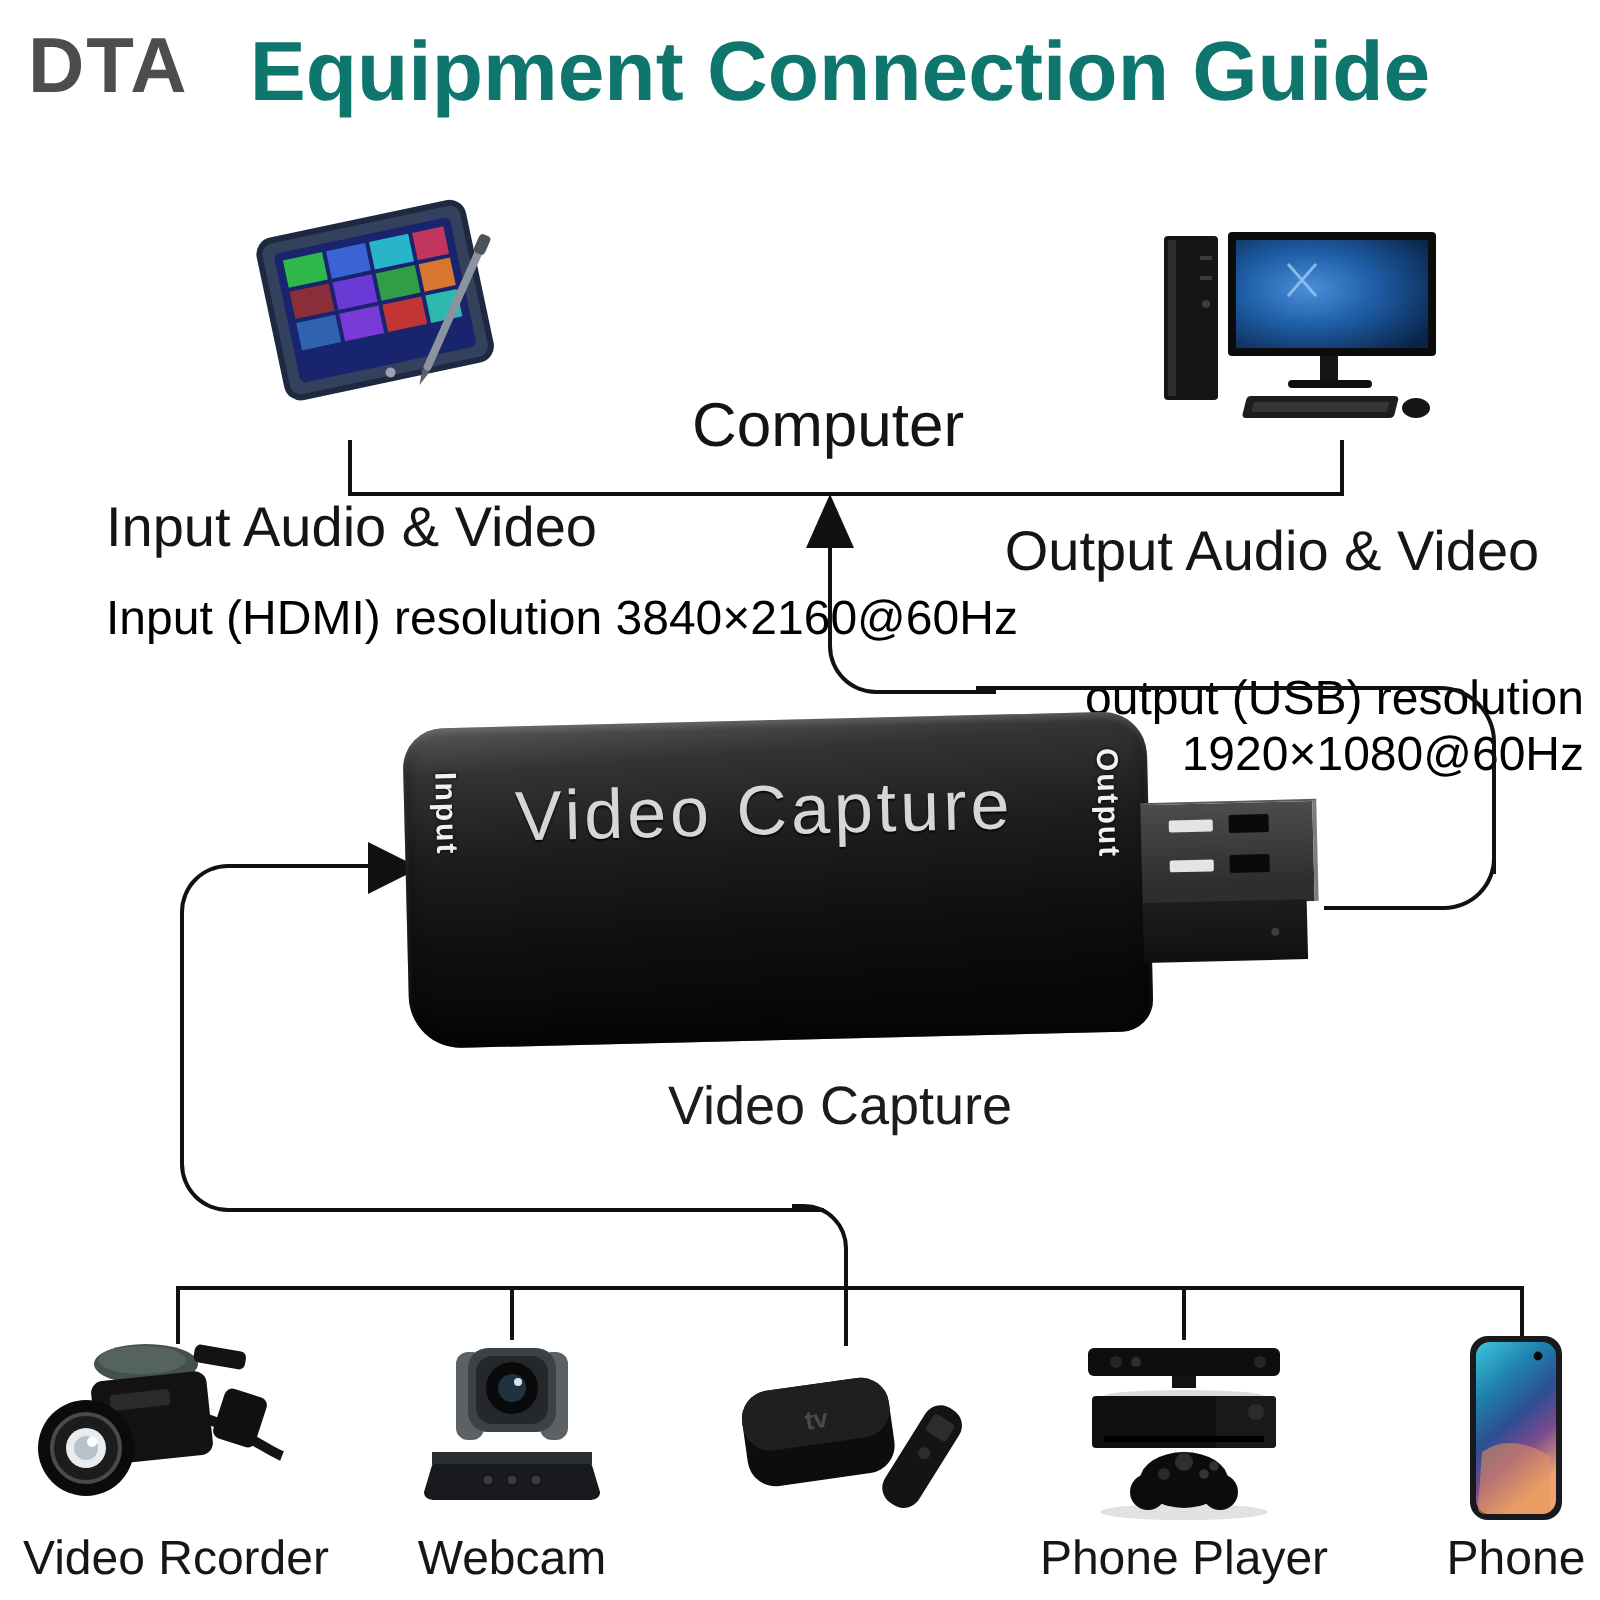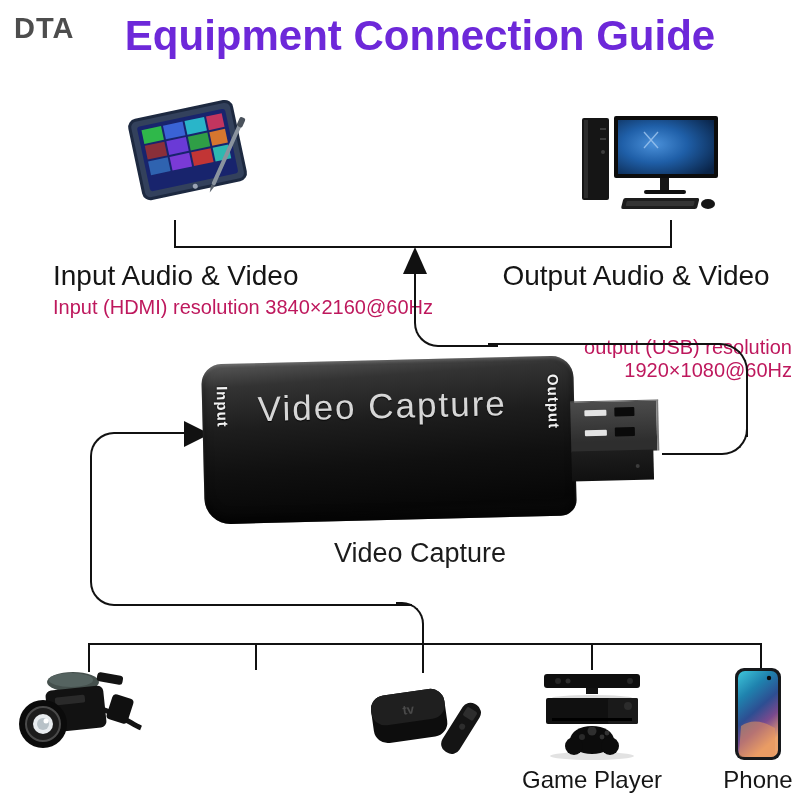--- a/index.html
+++ b/index.html
@@ -1,23 +1,23 @@
 <!DOCTYPE html>
 <html><head>
 <meta charset="utf-8">
 <style>
   html,body{margin:0;padding:0;background:#fff;}
   body{width:800px;height:800px;position:relative;overflow:hidden;
        font-family:"Liberation Sans", sans-serif;color:#1a1a1a;}
   .stage{position:absolute;inset:0;background:#fff;}
 
-  .watermark{position:absolute;left:14px;top:12px;font-size:29px;font-weight:bold;
+  .watermark{position:absolute;left:14px;top:12px;font-size:39px;font-weight:bold;
              color:#4d4d4d;letter-spacing:1px;}
   .title{position:absolute;left:60px;right:20px;top:12px;margin:0;text-align:center;
-         font-size:42px;font-weight:bold;letter-spacing:0px;color:#6d28d9;}
+         font-size:42px;font-weight:bold;letter-spacing:0px;color:#0f766e;}
 
   
   .ln{position:absolute;}
   .top-bracket{left:174px;top:220px;width:494px;height:26px;
      border-left:2px solid #111;border-right:2px solid #111;border-bottom:2px solid #111;}
   .up-arrow{left:403px;top:247px;width:0;height:0;
      border-left:12px solid transparent;border-right:12px solid transparent;
      border-bottom:27px solid #111;}
   .out-seg1{left:414px;top:271px;width:82px;height:74px;
      border-left:2px solid #111;border-bottom:2px solid #111;border-bottom-left-radius:24px;}
@@ -36,22 +36,22 @@
      border-top:2px solid #111;border-right:2px solid #111;border-top-right-radius:22px;}
   .bottom-bracket{left:88px;top:643px;width:670px;height:27px;
      border-top:2px solid #111;border-left:2px solid #111;border-right:2px solid #111;}
   .tick{position:absolute;top:645px;width:2px;height:25px;background:#111;}
   .tick.t2{left:255px;} .tick.t4{left:591px;}
 
   
   .computer-label{position:absolute;left:298px;top:195px;width:232px;text-align:center;
      font-size:31px;color:#141414;}
   .io-head{position:absolute;font-size:28px;color:#151515;}
-  .io-detail{position:absolute;font-size:20px;color:#be185d;}
-  .in-head{left:53px;top:260px;}
+  .io-detail{position:absolute;font-size:24px;color:#000000;}
+  .in-head{left:53px;top:248px;}
   .in-detail{left:53px;top:296px;}
   .out-head{left:480px;top:260px;width:312px;text-align:center;}
   .out-detail{left:440px;top:296px;width:352px;text-align:right;margin-top:40px;}
   .device-caption{position:absolute;left:270px;top:538px;width:300px;text-align:center;
      font-size:27px;color:#1c1c1c;}
 
   
   .capture-device{position:absolute;left:203px;top:360px;width:372px;height:160px;
      transform:rotate(-1.4deg);}
   .dev-body{position:absolute;inset:0;border-radius:20px 22px 16px 26px;
@@ -138,20 +138,21 @@
     <rect x="88" y="70" width="9" height="12" fill="#161616"></rect>
     <rect x="72" y="82" width="42" height="4" rx="2" fill="#101010"></rect>
     <g transform="skewX(-14)">
       <rect x="74" y="90" width="76" height="11" rx="2" fill="#1d1d1d"></rect>
       <rect x="78" y="93" width="68" height="5" rx="1" fill="#343434"></rect>
     </g>
     <ellipse cx="136" cy="96" rx="7" ry="5" fill="#151515"></ellipse>
   </svg>
 
   <div class="ln top-bracket"></div>
+  <div class="computer-label">Computer</div>
 
   <div class="io-head in-head">Input Audio &amp; Video</div>
   <div class="io-detail in-detail">Input (HDMI) resolution 3840×2160@60Hz</div>
   <div class="io-head out-head">Output Audio &amp; Video</div>
   <div class="io-detail out-detail">output (USB) resolution 1920×1080@60Hz</div>
 
   <div class="ln up-arrow"></div>
   <div class="ln out-seg1"></div>
   <div class="ln out-seg2"></div>
   <div class="ln out-seg3"></div>
@@ -193,22 +194,42 @@
         <rect x="84" y="8" width="26" height="9" rx="3" fill="#131313" transform="rotate(10 97 12)"></rect>
         <rect x="34" y="22" width="58" height="42" rx="6" fill="#121212" transform="rotate(-6 63 43)"></rect>
         <rect x="42" y="30" width="30" height="8" rx="2" fill="#2a2a2a" transform="rotate(-6 57 34)"></rect>
         <circle cx="30" cy="58" r="24" fill="#0b0b0b"></circle>
         <circle cx="30" cy="58" r="17" fill="#1c1c1c" stroke="#4a4a4a" stroke-width="2"></circle>
         <circle cx="30" cy="58" r="10" fill="#e8ecef"></circle>
         <circle cx="30" cy="58" r="6" fill="#b8c2c8"></circle>
         <circle cx="33" cy="55" r="2.5" fill="#ffffff"></circle>
       </svg>
     </div>
-  </div>
-
+    <span class="src-label">Video Rcorder</span>
+  </div>
+
+  <div class="source s2">
+    <div class="icon-box">
+      <svg width="96" height="92" viewBox="0 0 96 92">
+        <rect x="20" y="6" width="14" height="44" rx="6" fill="#5c6166"></rect>
+        <rect x="62" y="6" width="14" height="44" rx="6" fill="#5c6166"></rect>
+        <rect x="26" y="4" width="44" height="42" rx="10" fill="#3c4146"></rect>
+        <rect x="30" y="8" width="36" height="34" rx="8" fill="#24282c"></rect>
+        <circle cx="48" cy="24" r="13" fill="#0a0a0a"></circle>
+        <circle cx="48" cy="24" r="7" fill="#1e3240"></circle>
+        <circle cx="51" cy="21" r="2" fill="#cfe4ee"></circle>
+        <path d="M10 56 L86 56 L92 76 Q92 80 86 80 L10 80 Q4 80 4 76 Z" fill="#17191c"></path>
+        <rect x="8" y="56" width="80" height="6" fill="#2b2f33"></rect>
+        <circle cx="36" cy="70" r="2" fill="#3a3e42"></circle>
+        <circle cx="48" cy="70" r="2" fill="#3a3e42"></circle>
+        <circle cx="60" cy="70" r="2" fill="#3a3e42"></circle>
+      </svg>
+    </div>
+    <span class="src-label">Webcam</span>
+  </div>
 
   <div class="source s3">
     <div class="icon-box">
       <svg width="120" height="92" viewBox="0 0 120 92">
         <g transform="rotate(-8 45 45)">
           <rect x="8" y="22" width="74" height="48" rx="14" fill="#0d0d0d"></rect>
           <rect x="8" y="22" width="74" height="30" rx="14" fill="#1f1f1f"></rect>
           <text x="45" y="44" text-anchor="middle" font-family="Liberation Sans, sans-serif" font-size="13" fill="#4a4a4a" font-weight="bold">tv</text>
         </g>
         <g transform="rotate(32 96 60)">
@@ -238,21 +259,21 @@
           <ellipse cx="60" cy="72" rx="22" ry="14" fill="#0c0c0c"></ellipse>
           <circle cx="42" cy="78" r="9" fill="#0c0c0c"></circle>
           <circle cx="78" cy="78" r="9" fill="#0c0c0c"></circle>
           <circle cx="60" cy="63" r="4.5" fill="#2f2f2f"></circle>
           <circle cx="70" cy="69" r="2.4" fill="#333"></circle>
           <circle cx="75" cy="65" r="2.4" fill="#333"></circle>
           <circle cx="50" cy="69" r="3" fill="#2a2a2a"></circle>
         </g>
       </svg>
     </div>
-    <span class="src-label">Game Player</span>
+    <span class="src-label">Phone Player</span>
   </div>
 
   <div class="source s5">
     <div class="icon-box">
       <svg width="54" height="96" viewBox="0 0 54 96">
         <rect x="4" y="2" width="46" height="92" rx="9" fill="#17191c"></rect>
         <linearGradient id="phonewall" x1="0" y1="0" x2="0.4" y2="1">
           <stop offset="0%" stop-color="#3ec6da"></stop>
           <stop offset="30%" stop-color="#1f82ae"></stop>
           <stop offset="55%" stop-color="#2d4e92"></stop>

